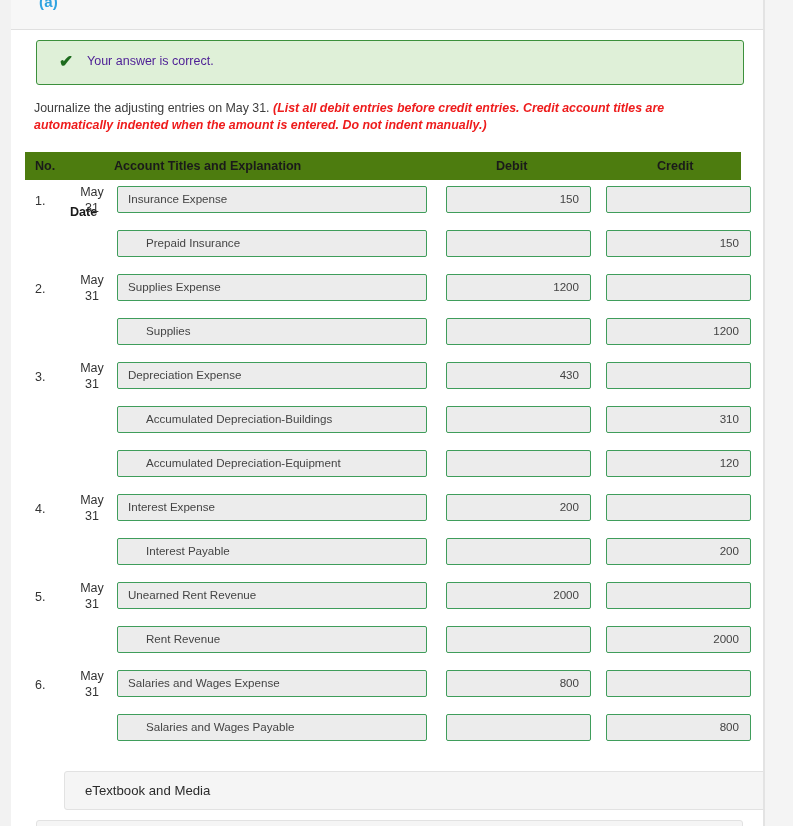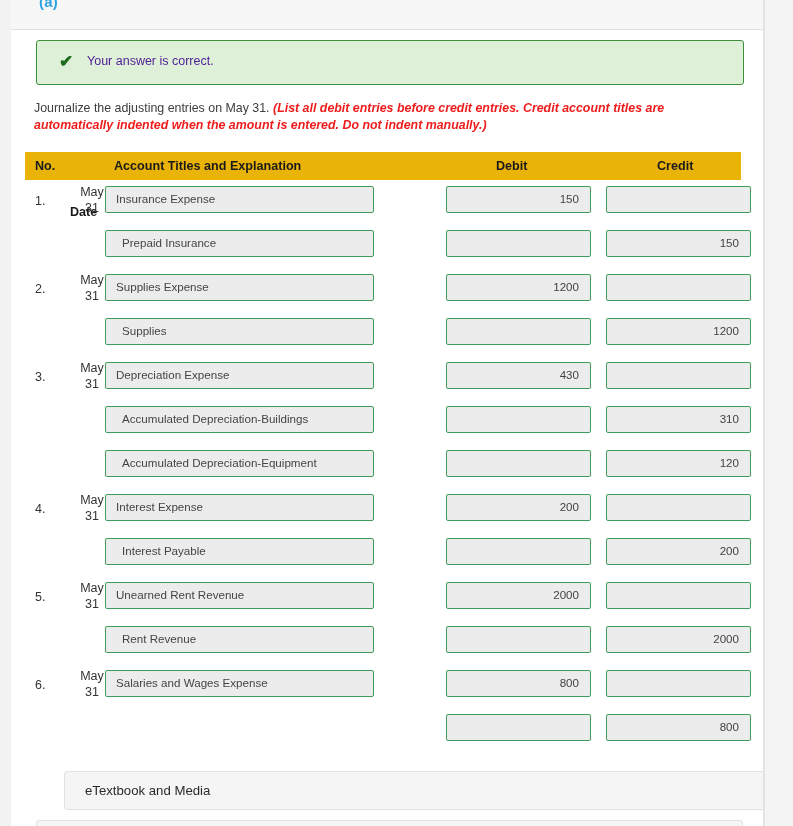--- a/index.html
+++ b/index.html
@@ -90,21 +90,21 @@
   }
 
   
   .jtable {
     position: absolute; left: 14px; top: 121px;
     width: 716px;
   }
   .thead {
     position: relative;
     height: 28px;
-    background: #eab308;
+    background: #4d7c0f;
   }
   .th {
     position: absolute;
     top: 7px;
     font-size: 12.6px;
     font-weight: 700;
     color: #1a1a1a;
   }
   .th-no     { left: 10px; }
   .th-date   { left: 45px; margin-top: 46px; }
@@ -134,22 +134,22 @@
     height: 27px;
     background: #ececec;
     border: 1.4px solid #3f9d5b;
     border-radius: 2px;
     font-size: 11.6px;
     color: #444;
     line-height: 24px;
     overflow: hidden;
     white-space: nowrap;
   }
-  .fld-acct   { left: 80px;  width: 269px; padding-left: 10px; }
-  .fld-acct.indent { padding-left: 16px; }
+  .fld-acct   { left: 92px;  width: 310px; padding-left: 10px; }
+  .fld-acct.indent { padding-left: 28px; }
   .fld-debit  { left: 421px; width: 145px; padding-right: 11px; text-align: right; }
   .fld-credit { left: 581px; width: 145px; padding-right: 11px; text-align: right; }
 
   
   .etext-bar {
     position: absolute; left: 25px; top: 740px;
     width: 707px; height: 39px;
     background: #f5f5f5;
     border: 1px solid #e2e2e2;
     border-radius: 3px;
@@ -280,20 +280,21 @@
           <div class="trow">
             <span class="rownum">6.</span>
             <span class="rdate"><span>May</span><br><span>31</span></span>
             <div class="fld fld-acct">Salaries and Wages Expense</div>
             <div class="fld fld-debit">800</div>
             <div class="fld fld-credit"></div>
           </div>
           <div class="trow">
             <span class="rownum"></span>
             <span class="rdate"><span></span></span>
+            <div class="fld fld-acct indent">Salaries and Wages Payable</div>
             <div class="fld fld-debit"></div>
             <div class="fld fld-credit">800</div>
           </div>
         </div>
     </div>
 
     <div class="etext-bar">
       <span class="etext-label">eTextbook and Media</span>
     </div>
     <div class="next-bar"></div>

